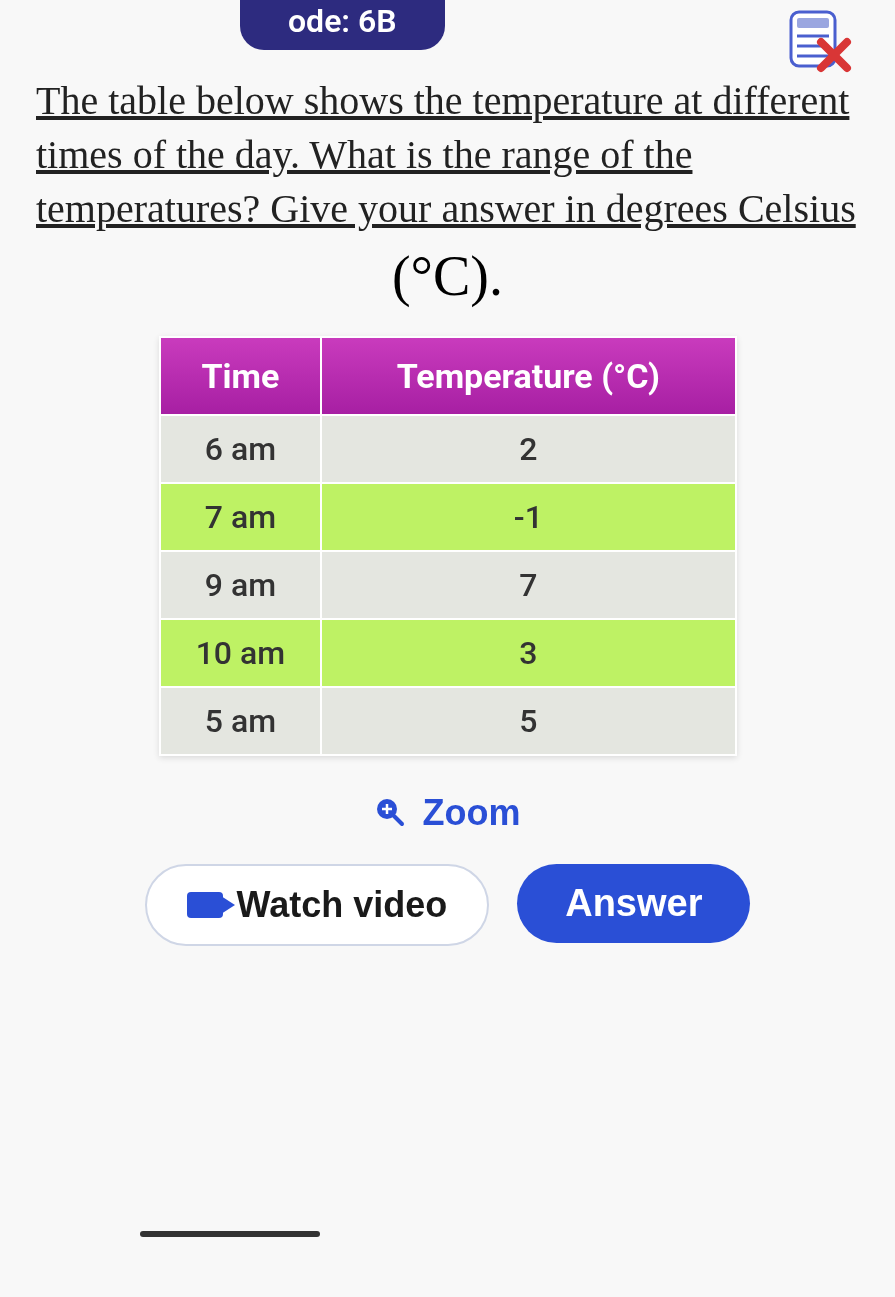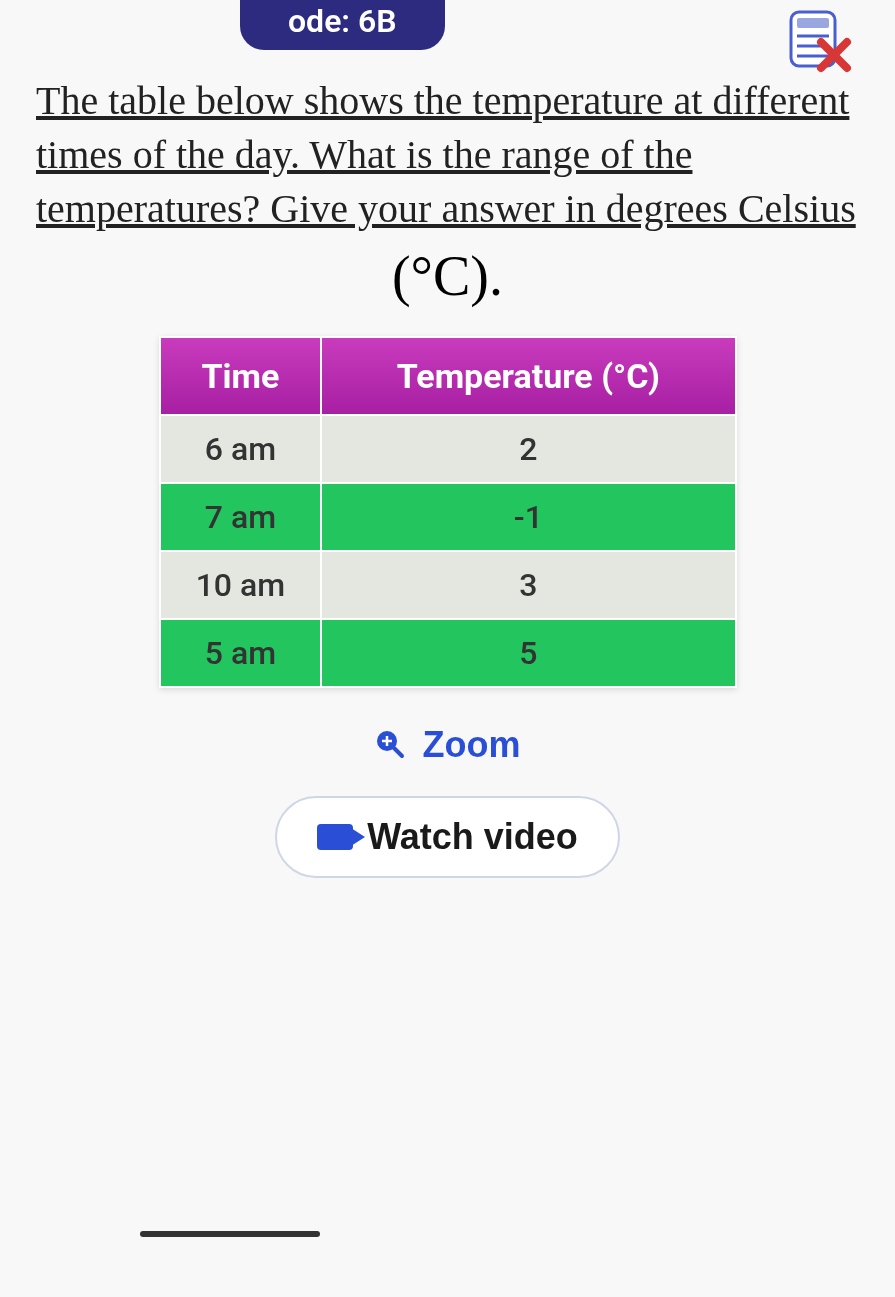--- a/index.html
+++ b/index.html
@@ -56,21 +56,21 @@
     .data-table th {
       background: linear-gradient(180deg, #c93bbd 0%, #a71fa3 100%);
       color: #fff;
       font-size: 34px;
       font-weight: 700;
       padding: 18px 10px;
       border: 2px solid #fff;
       text-align: center;
     }
     .data-table td {
-      background: #22c55e;
+      background: #bef264;
       font-size: 32px;
       padding: 14px 10px;
       border: 2px solid #fff;
       text-align: center;
       color: #333;
       font-weight: 500;
     }
     .data-table tr:nth-child(odd) td {
       background: #e4e6e0;
     }
@@ -182,20 +182,24 @@
   <tbody>
     <tr>
       <td>6 am</td>
       <td>2</td>
     </tr>
     <tr>
       <td>7 am</td>
       <td>-1</td>
     </tr>
     <tr>
+      <td>9 am</td>
+      <td>7</td>
+    </tr>
+    <tr>
       <td>10 am</td>
       <td>3</td>
     </tr>
     <tr>
       <td>5 am</td>
       <td>5</td>
     </tr>
   </tbody>
 </table>
 
@@ -209,18 +213,21 @@
     </svg>
   </span>
   <span>Zoom</span>
 </button>
 
 <div class="bottom-row">
   <button class="watch-btn">
     <span class="video-icon"></span>
     <span>Watch video</span>
   </button>
+  <button class="answer-btn">
+    <span>Answer</span>
+  </button>
 </div>
 
 <div class="home-indicator"></div>
 
 
 
 
 </body></html>

